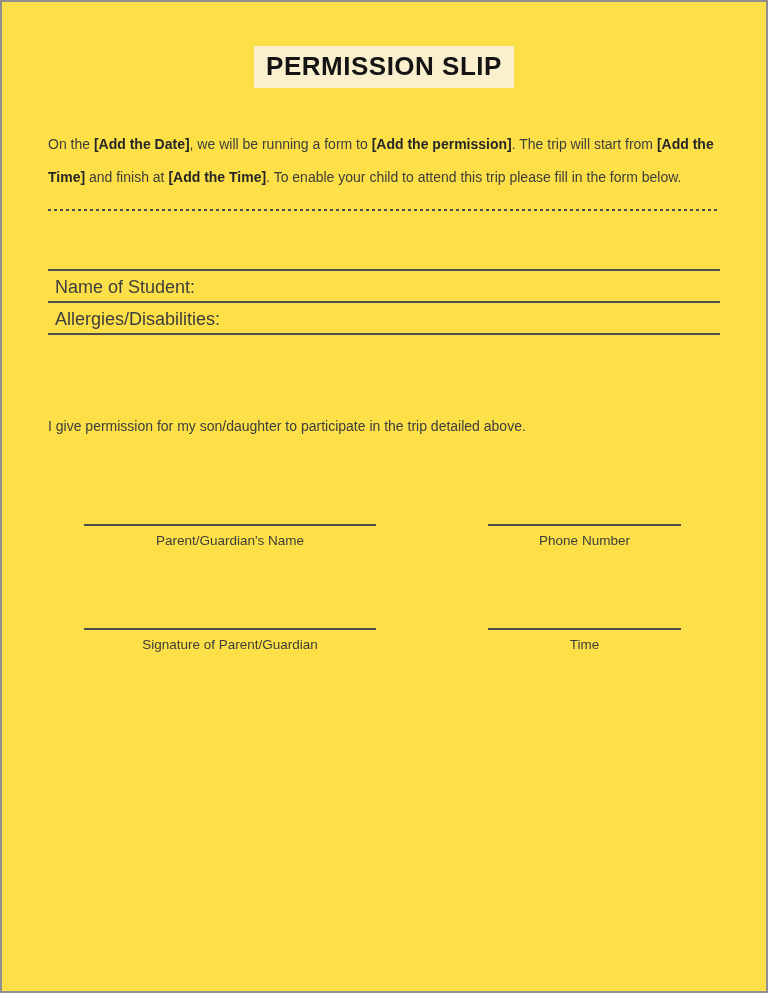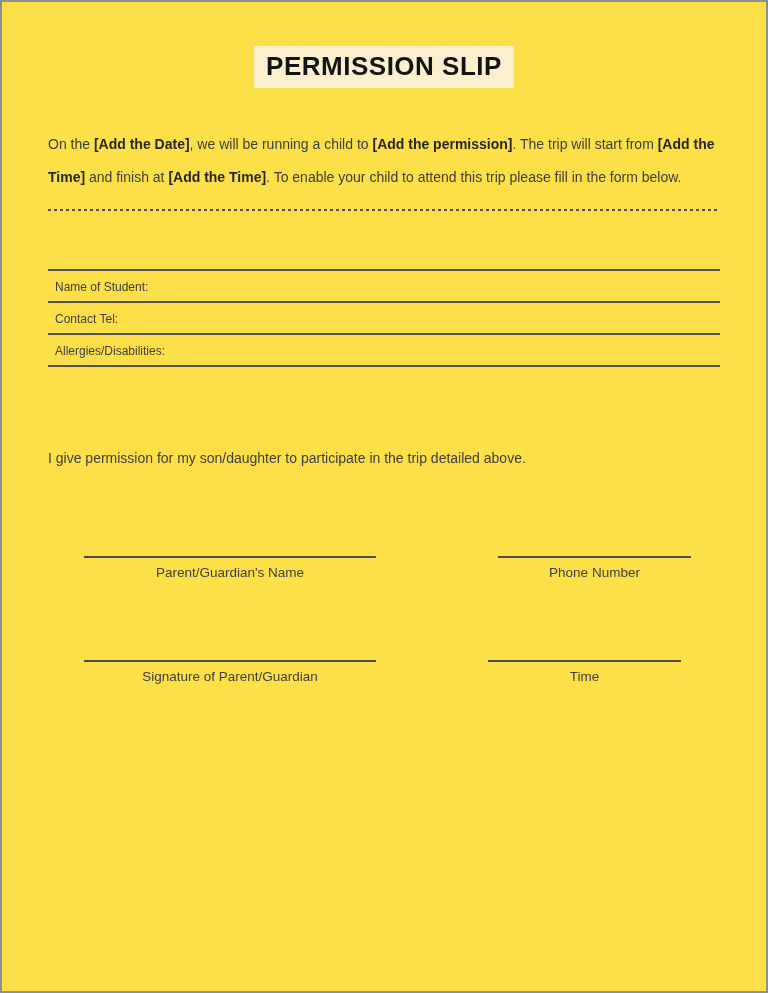--- a/index.html
+++ b/index.html
@@ -44,36 +44,36 @@
   }
   .form-table {
     margin-top: 58px;
     border-top: 2px solid #4d4d4d;
   }
   .form-row {
     height: 32px;
     line-height: 32px;
     border-bottom: 2px solid #4d4d4d;
     padding-left: 7px;
-    font-size: 12px;
+    font-size: 18px;
     color: #3d3d3d;
     white-space: nowrap;
     overflow: hidden;
   }
   .permission {
     margin-top: 81px;
     font-size: 14px;
     line-height: 20px;
     color: #3d3d3d;
   }
   .sig-row {
     display: flex;
     align-items: flex-start;
   }
-  .sig-row1 { margin-top: 88px; gap: 10px; }
+  .sig-row1 { margin-top: 88px; }
   .sig-row2 { margin-top: 80px; }
   .sig-block-left {
     margin-left: 36px;
     width: 292px;
   }
   .sig-block-right {
     margin-left: 112px;
     width: 193px;
   }
   .sig-line {
@@ -91,30 +91,27 @@
 <body>
 
 <div class="page">
 
   <div class="title-wrap">
     <span class="title-highlight">PERMISSION SLIP</span>
   </div>
 
   <div class="content">
 
-    <p class="intro"><span>On the </span><span class="b">[Add the Date]</span><span>, we will be running a child to </span><span class="b">[Add the permission]</span><span>. The trip will start from </span><span class="b">[Add the Time]</span><span> and finish at </span><span class="b">[Add the Time]</span><span>. To enable your child to attend this trip please fill in the form below.</span></p>
+    <p class="intro"><span>On the </span><span class="b">[Add the Date]</span><span>, we will be running a form to </span><span class="b">[Add the permission]</span><span>. The trip will start from </span><span class="b">[Add the Time]</span><span> and finish at </span><span class="b">[Add the Time]</span><span>. To enable your child to attend this trip please fill in the form below.</span></p>
 
     <div class="dashed-separator"></div>
 
     <div class="form-table">
       <div class="form-row">
         <span>Name of Student:</span>
-      </div>
-      <div class="form-row">
-        <span>Contact Tel:</span>
       </div>
       <div class="form-row">
         <span>Allergies/Disabilities:</span>
       </div>
     </div>
 
     <p class="permission">I give permission for my son/daughter to participate in the trip detailed above.</p>
 
     <div class="sig-row sig-row1">
       <div class="sig-block-left">

